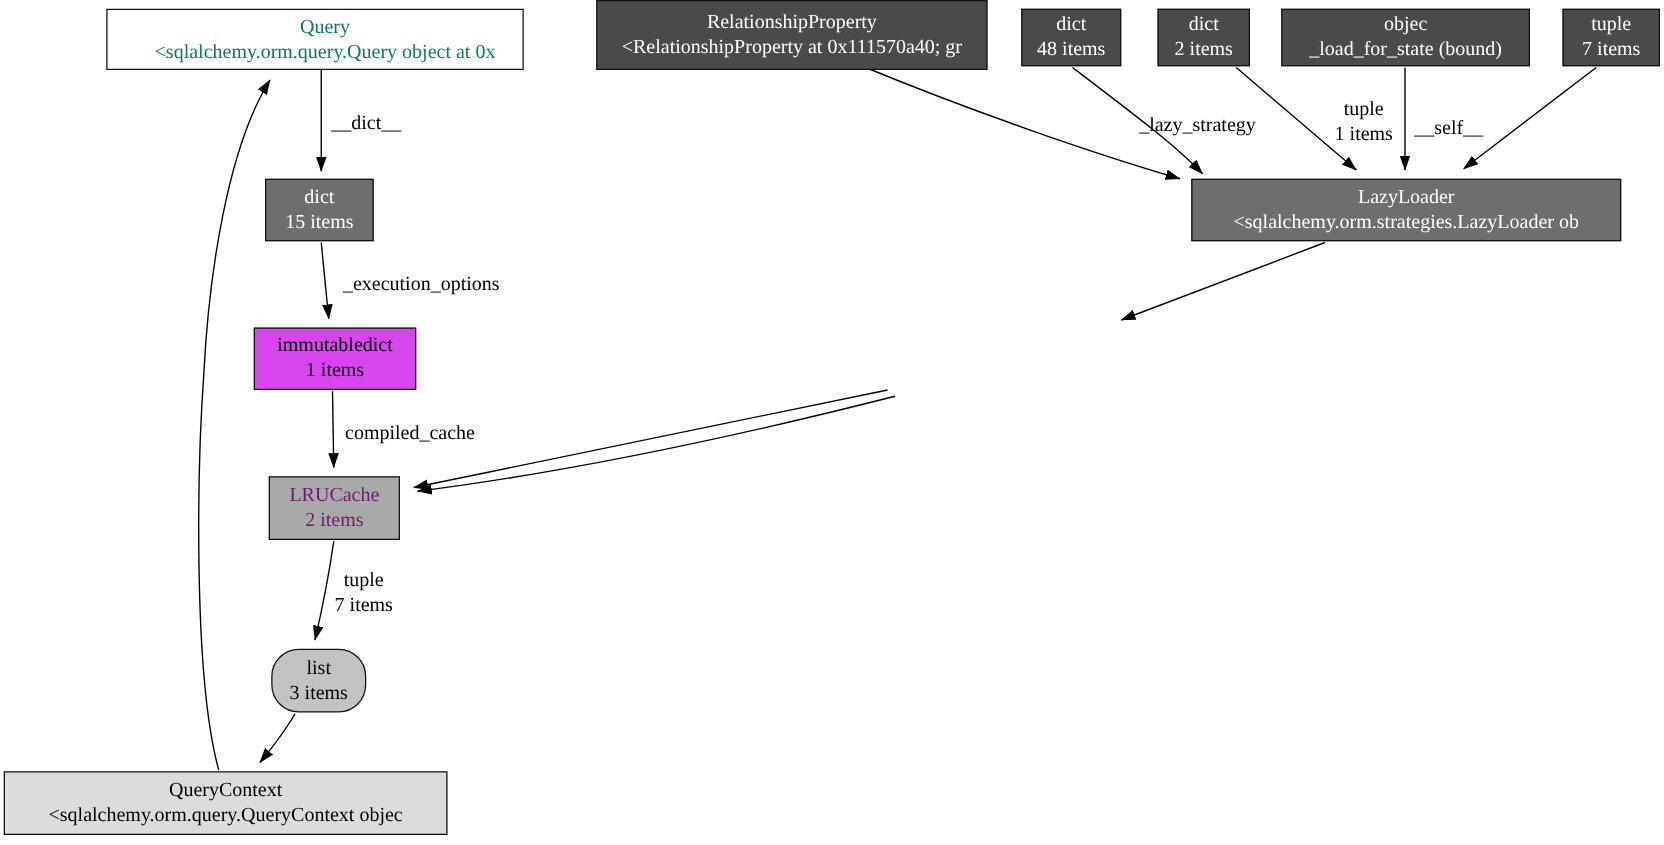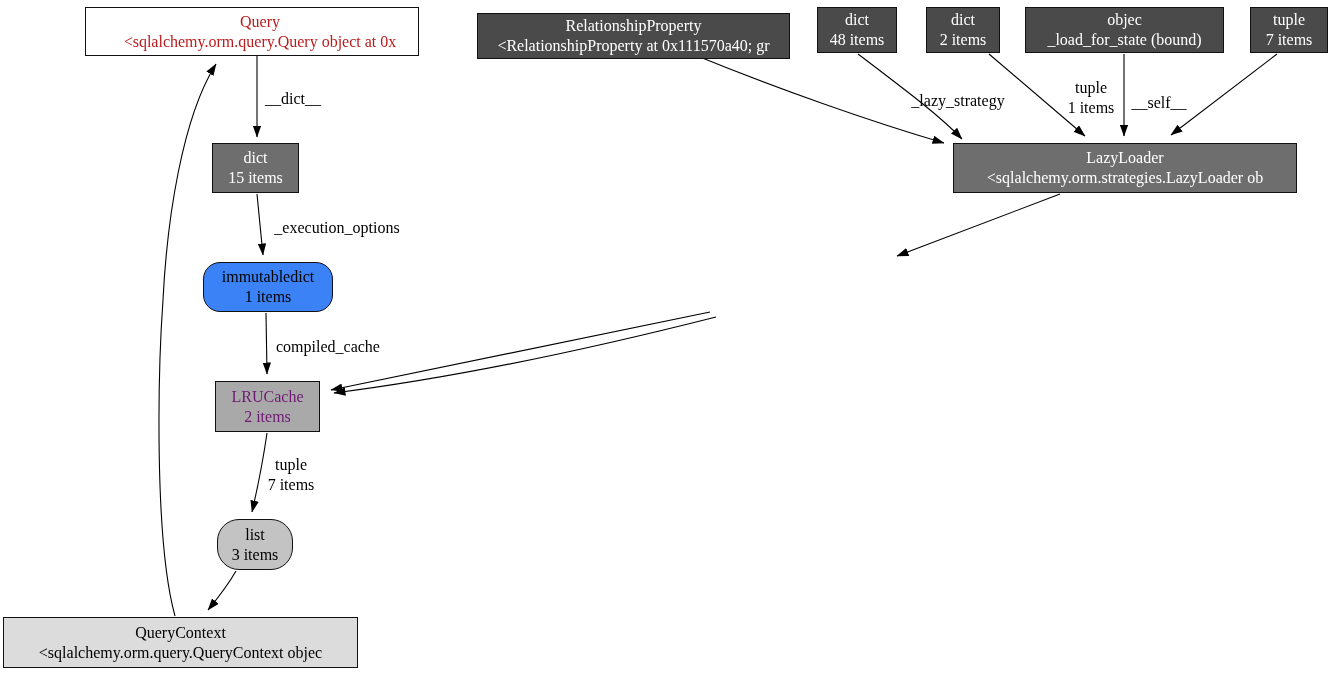--- a/index.html
+++ b/index.html
@@ -21,24 +21,24 @@
     box-sizing: border-box;
     border: 1px solid #111111;
     display: flex;
     align-items: center;
     justify-content: center;
     text-align: center;
     font-size: 16px;
     line-height: 1.25;
   }
   .node span { white-space: pre-line; display: block; }
-  .tier-query   { background: #ffffff; color: #b91c1c; padding-left: 16px; }
+  .tier-query   { background: #ffffff; color: #0f766e; padding-left: 16px; }
   .tier-1       { background: #4a4a4a; color: #ffffff; }
   .tier-2       { background: #6e6e6e; color: #ffffff; }
-  .tier-3       { background: #3b82f6; color: #000000; border-radius: 17px; }
+  .tier-3       { background: #d946ef; color: #000000; }
   .tier-4       { background: #a9a9a9; color: #701a75; }
   .tier-5       { background: #c3c3c3; color: #000000; }
   .tier-6       { background: #dcdcdc; color: #000000; }
   .edge-label {
     position: absolute;
     font-size: 16px;
     line-height: 1.22;
     color: #000000;
     text-align: center;
     white-space: pre-line;
@@ -74,21 +74,21 @@
     <path class="edge" d="M1060,194 L897,256" marker-end="url(#arrow)"></path>
     <path class="edge" d="M710,312 L331,390" marker-end="url(#arrow)"></path>
     <path class="edge" d="M716,317 C590,349 452,378 334,393" marker-end="url(#arrow)"></path>
   </svg>
 
   <div class="node tier-query" style="left:85px; top:7px; width:334px; height:49px;">
     <span>Query
 &lt;sqlalchemy.orm.query.Query object at 0x</span>
   </div>
 
-  <div class="node tier-1" style="left:477px; top:13px; width:313px; height:46px;">
+  <div class="node tier-1" style="left:477px; top:0; width:313px; height:56px;">
     <span>RelationshipProperty
 &lt;RelationshipProperty at 0x111570a40; gr</span>
   </div>
 
   <div class="node tier-1" style="left:817px; top:7px; width:80px; height:46px;">
     <span>dict
 48 items</span>
   </div>
 
   <div class="node tier-1" style="left:926px; top:7px; width:74px; height:46px;">

